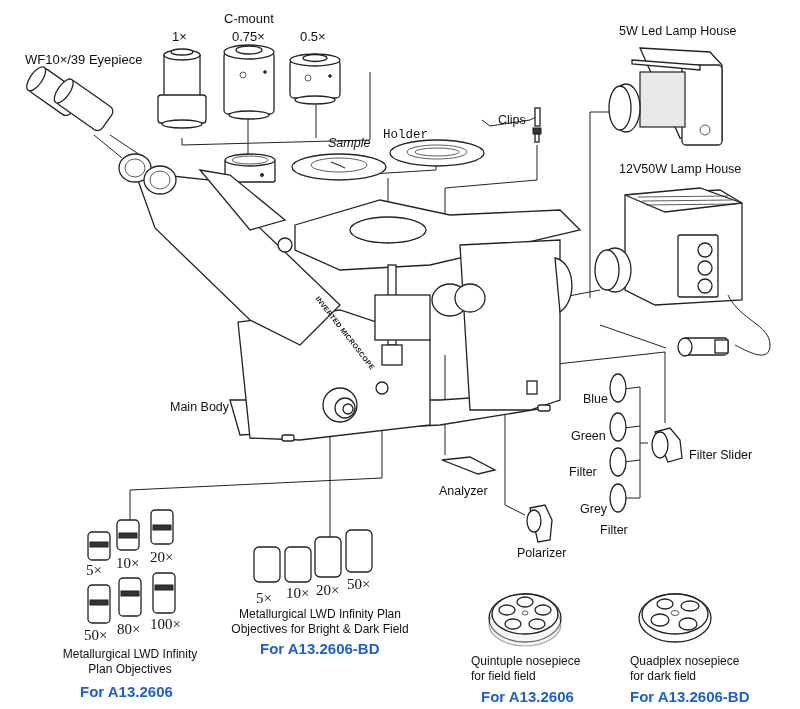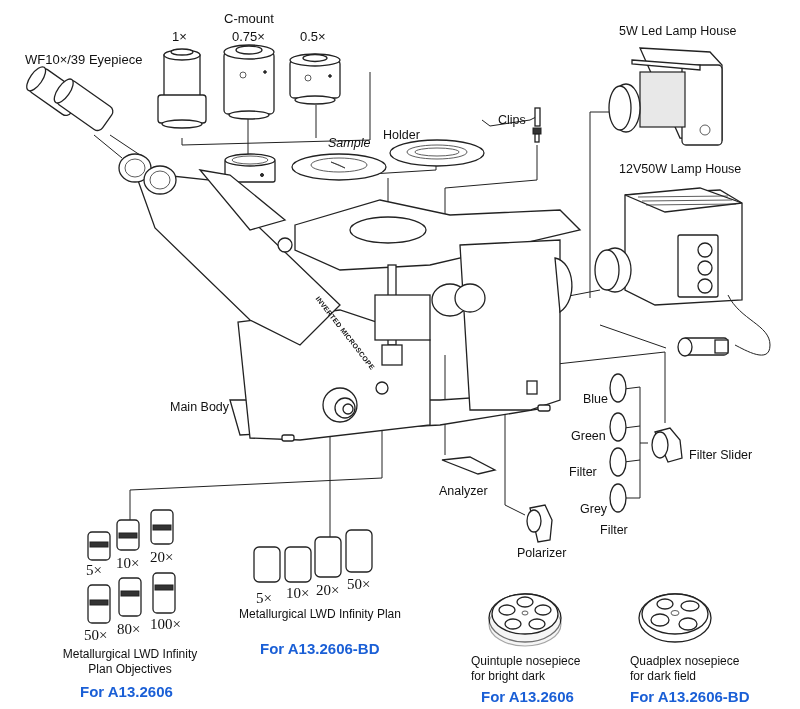--- a/index.html
+++ b/index.html
@@ -249,21 +249,21 @@
     <ellipse class="thin" cx="675" cy="613" rx="4" ry="2.5"></ellipse>
   </g>
 </svg>
 
 <div class="lbl" style="left:25px;top:53px;font-size:13px;">WF10×/39 Eyepiece</div>
 <div class="lbl" style="left:224px;top:12px;font-size:13px;">C-mount</div>
 <div class="lbl" style="left:172px;top:30px;font-size:13px;">1×</div>
 <div class="lbl" style="left:232px;top:30px;font-size:13px;">0.75×</div>
 <div class="lbl" style="left:300px;top:30px;font-size:13px;">0.5×</div>
 <div class="lbl" style="left:328px;top:137px;font-style:italic;">Sample</div>
-<div class="lbl" style="left:383px;top:129px;">Holder</div>
+<div class="lbl" style="left:383px;top:129px;font-family:Liberation Mono, monospace;">Holder</div>
 <div class="lbl" style="left:498px;top:114px;">Clips</div>
 <div class="lbl" style="left:619px;top:25px;">5W  Led Lamp House</div>
 <div class="lbl" style="left:619px;top:163px;">12V50W Lamp House</div>
 <div class="lbl" style="left:170px;top:401px;">Main Body</div>
 <div class="lbl" style="left:320px;top:295px;font-size:7px;font-weight:bold;transform:rotate(52deg);transform-origin:left top;letter-spacing:0.3px;">INVERTED MICROSCOPE</div>
 
 <div class="lbl" style="left:439px;top:485px;">Analyzer</div>
 <div class="lbl" style="left:517px;top:547px;">Polarizer</div>
 
 <div class="lbl" style="left:583px;top:393px;text-align:right;">Blue</div>
@@ -284,25 +284,26 @@
   <div>Plan Objectives</div>
 </div>
 <div class="model" style="left: 80px; top: 684px; color: rgb(26, 95, 214);">For A13.2606</div>
 
 <div class="lbl serif" style="left:256px;top:591px;">5×</div>
 <div class="lbl serif" style="left:286px;top:586px;">10×</div>
 <div class="lbl serif" style="left:316px;top:583px;">20×</div>
 <div class="lbl serif" style="left:347px;top:577px;">50×</div>
 <div class="cap center" style="left:215px;top:607px;width:210px;">
   <div>Metallurgical LWD Infinity Plan</div>
+  <div>Objectives for Bright &amp; Dark Field</div>
 </div>
 <div class="model" style="left: 260px; top: 641px; color: rgb(26, 95, 214);">For A13.2606-BD</div>
 
 <div class="cap" style="left:471px;top:654px;">
   <div>Quintuple nosepiece</div>
-  <div>for bright dark</div>
+  <div>for field field</div>
 </div>
 <div class="model" style="left: 481px; top: 689px; color: rgb(26, 95, 214);">For A13.2606</div>
 <div class="cap" style="left:630px;top:654px;">
   <div>Quadplex nosepiece</div>
   <div>for dark field</div>
 </div>
 <div class="model" style="left: 630px; top: 689px; color: rgb(26, 95, 214);">For A13.2606-BD</div>
 
 </body></html>

